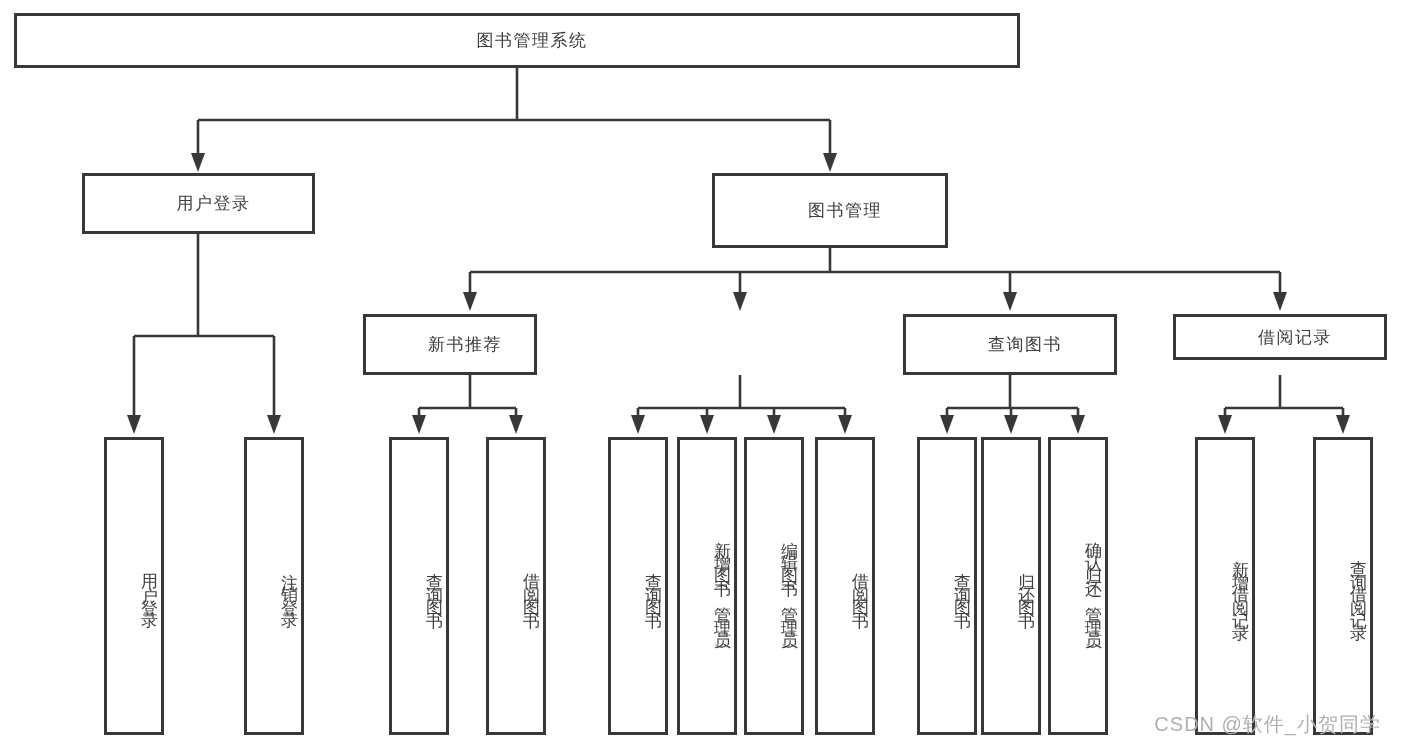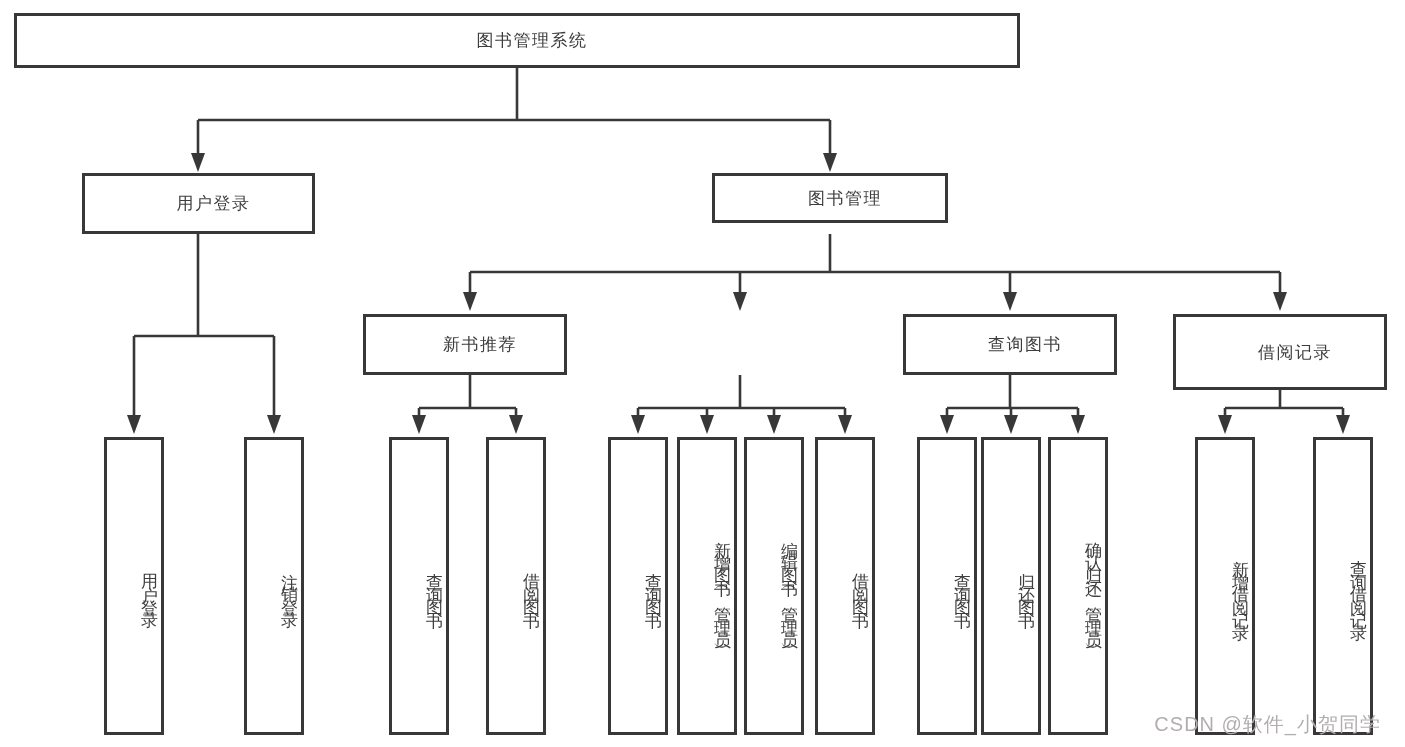--- a/index.html
+++ b/index.html
@@ -94,31 +94,31 @@
     </g>
   </svg>
 
   <div class="box h-box" style="left:14px; top:13px; width:1006px; height:55px;">
     <span>图书管理系统</span>
   </div>
 
   <div class="box h-box" style="left:82px; top:173px; width:233px; height:61px;">
     <span>用户登录</span>
   </div>
-  <div class="box h-box" style="left:712px; top:173px; width:236px; height:50px;">
+  <div class="box h-box" style="left:712px; top:173px; width:236px; height:75px;">
     <span>图书管理</span>
   </div>
 
-  <div class="box h-box" style="left:363px; top:314px; width:204px; height:61px;text-align:center;">
+  <div class="box h-box" style="left:363px; top:314px; width:174px; height:61px;text-align:center;">
     <span>新书推荐</span>
   </div>
   <div class="box h-box" style="left:903px; top:314px; width:214px; height:61px;">
     <span>查询图书</span>
   </div>
-  <div class="box h-box" style="left:1173px; top:314px; width:214px; height:76px;">
+  <div class="box h-box" style="left:1173px; top:314px; width:214px; height:46px;">
     <span>借阅记录</span>
   </div>
 
   <div class="box v-box" style="left:104px; top:437px; width:60px; height:298px;">
     <span class="vtext">用户登录</span>
   </div>
   <div class="box v-box" style="left:244px; top:437px; width:60px; height:298px;">
     <span class="vtext">注销登录</span>
   </div>
 

